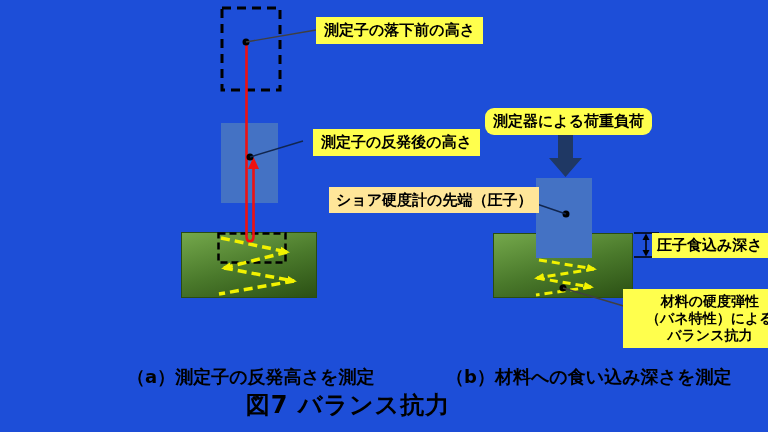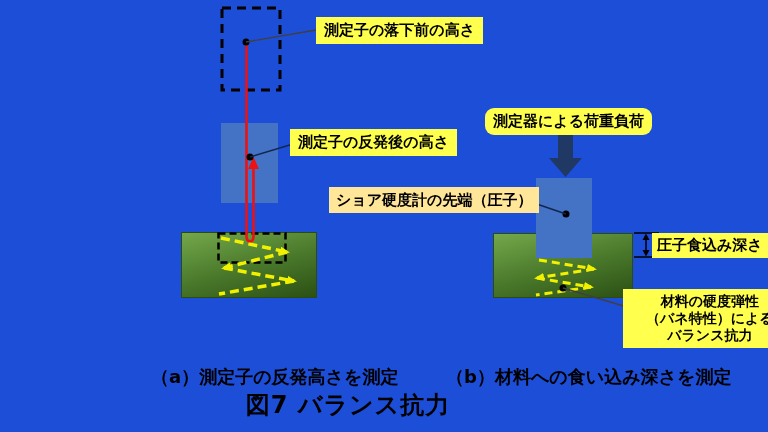--- a/index.html
+++ b/index.html
@@ -86,32 +86,32 @@
       <line x1="634" y1="233" x2="659" y2="233"></line>
       <line x1="634" y1="257" x2="659" y2="257"></line>
       <line x1="646" y1="237" x2="646" y2="253"></line>
     </g>
     <polygon points="642.5,240 649.5,240 646,233.5" fill="#000"></polygon>
     <polygon points="642.5,250 649.5,250 646,256.5" fill="#000"></polygon>
   </svg>
 
   <div class="ylabel" style="left:316px;top:17px;">測定子の落下前の高さ</div>
 
-  <div class="ylabel" style="left:290px;top:129px;">測定子の反発後の高さ</div>
+  <div class="ylabel" style="left:313px;top:129px;">測定子の反発後の高さ</div>
 
   <div class="tanlabel" style="left:321px;top:187px;">ショア硬度計の先端（圧子）</div>
 
   <div class="ylabel" style="left:485px;top:108px;border-radius:9px;">測定器による荷重負荷</div>
 
   <div class="ylabel" style="left:652px;top:233px;font-size:15px;padding:2px 5px;text-align:right;">圧子食込み深さ</div>
 
   <div class="ylabel-multi" style="left:623px;top:289px;padding-left:23px;">
     <span>材料の硬度弾性</span><br>
     <span>（バネ特性）による</span><br>
     <span>バランス抗力</span>
   </div>
 
-  <div class="caption" style="left:127px;top:365px;margin-left:24px;">（a）測定子の反発高さを測定</div>
+  <div class="caption" style="left:127px;top:365px;">（a）測定子の反発高さを測定</div>
 
   <div class="caption" style="left:446px;top:365px;">（b）材料への食い込み深さを測定</div>
 
   <div class="fig-title" style="left:148px;top:389px;width:400px;">図7 バランス抗力</div>
 </div>
 
 </body></html>

